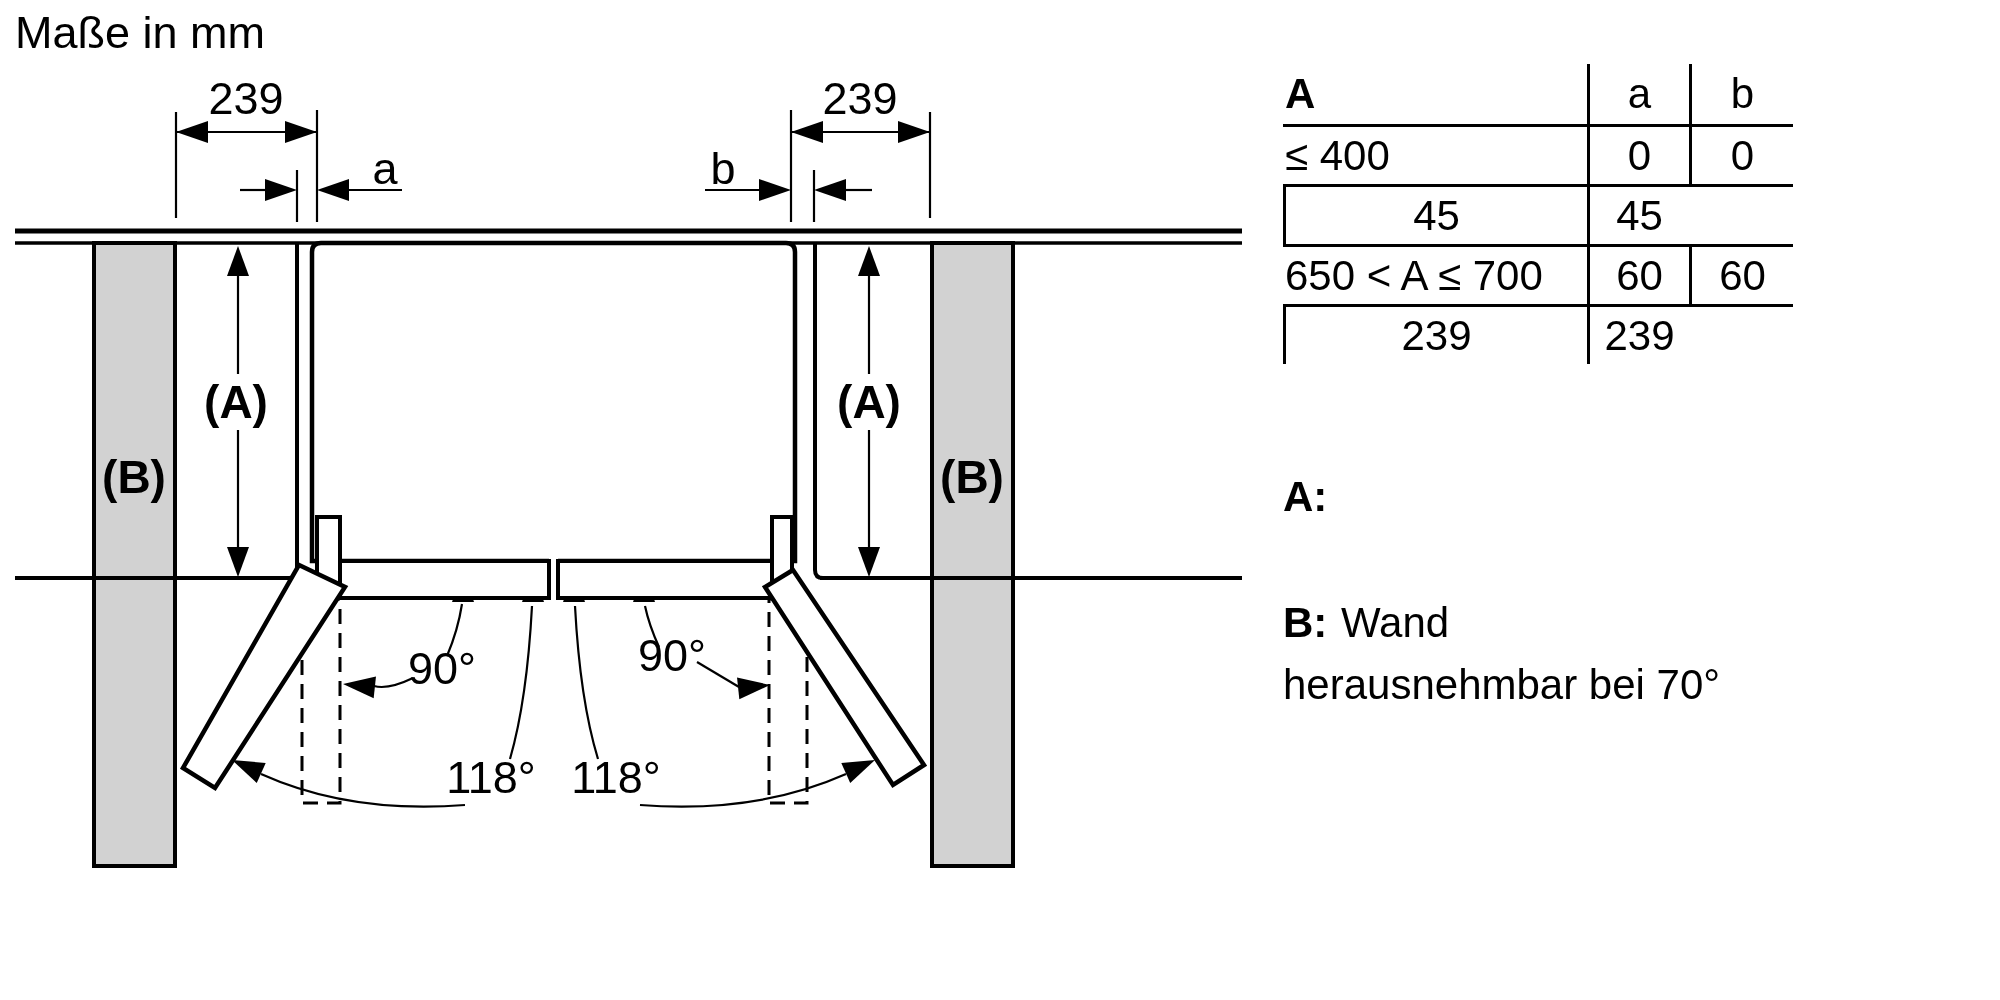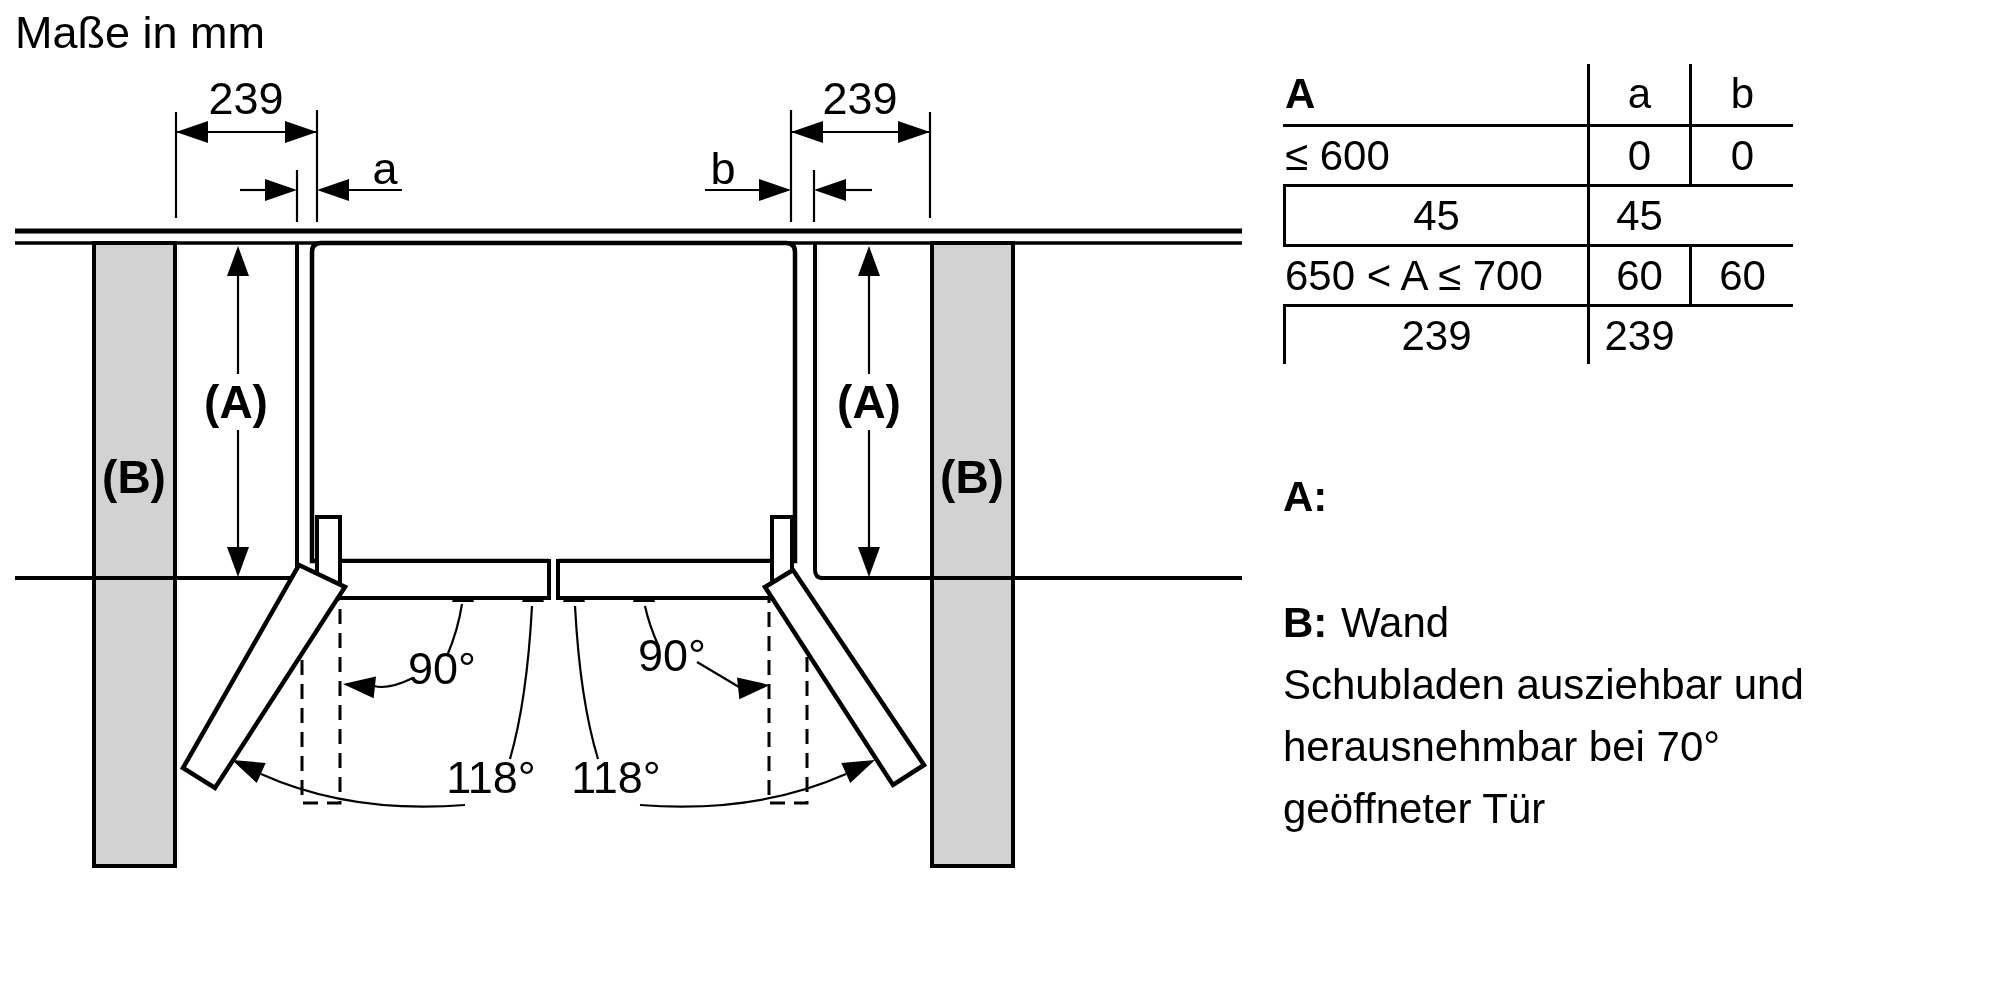--- a/index.html
+++ b/index.html
@@ -156,21 +156,21 @@
   <text class="t-angle mid" x="616" y="793">118°</text>
 </svg>
 
 <div class="dim-table">
   <div class="t-row t-head rule">
     <div class="c-range">A</div>
     <div class="c-a">a</div>
     <div class="c-b">b</div>
   </div>
   <div class="t-row rule">
-    <div class="c-range">≤ 600</div>
+    <div class="c-range">≤ 400</div>
     <div class="c-a">0</div>
     <div class="c-b">0</div>
   </div>
   <div class="t-row rule">
     <div class="c-a">45</div>
     <div class="c-b">45</div>
   </div>
   <div class="t-row rule">
     <div class="c-range">650 &lt; A ≤ 700</div>
     <div class="c-a">60</div>
@@ -186,16 +186,14 @@
   <div class="pair">
     <div class="key">A:</div>
     <div>
     </div>
   </div>
   <div class="gap"></div>
   <div class="pair">
     <div class="key">B:</div>
     <div>Wand</div>
   </div>
-  <div>Schubladen ausziehbar und</div>
   <div>herausnehmbar bei 70°</div>
-  <div>geöffneter Tür</div>
 </div>
 
 </body></html>

